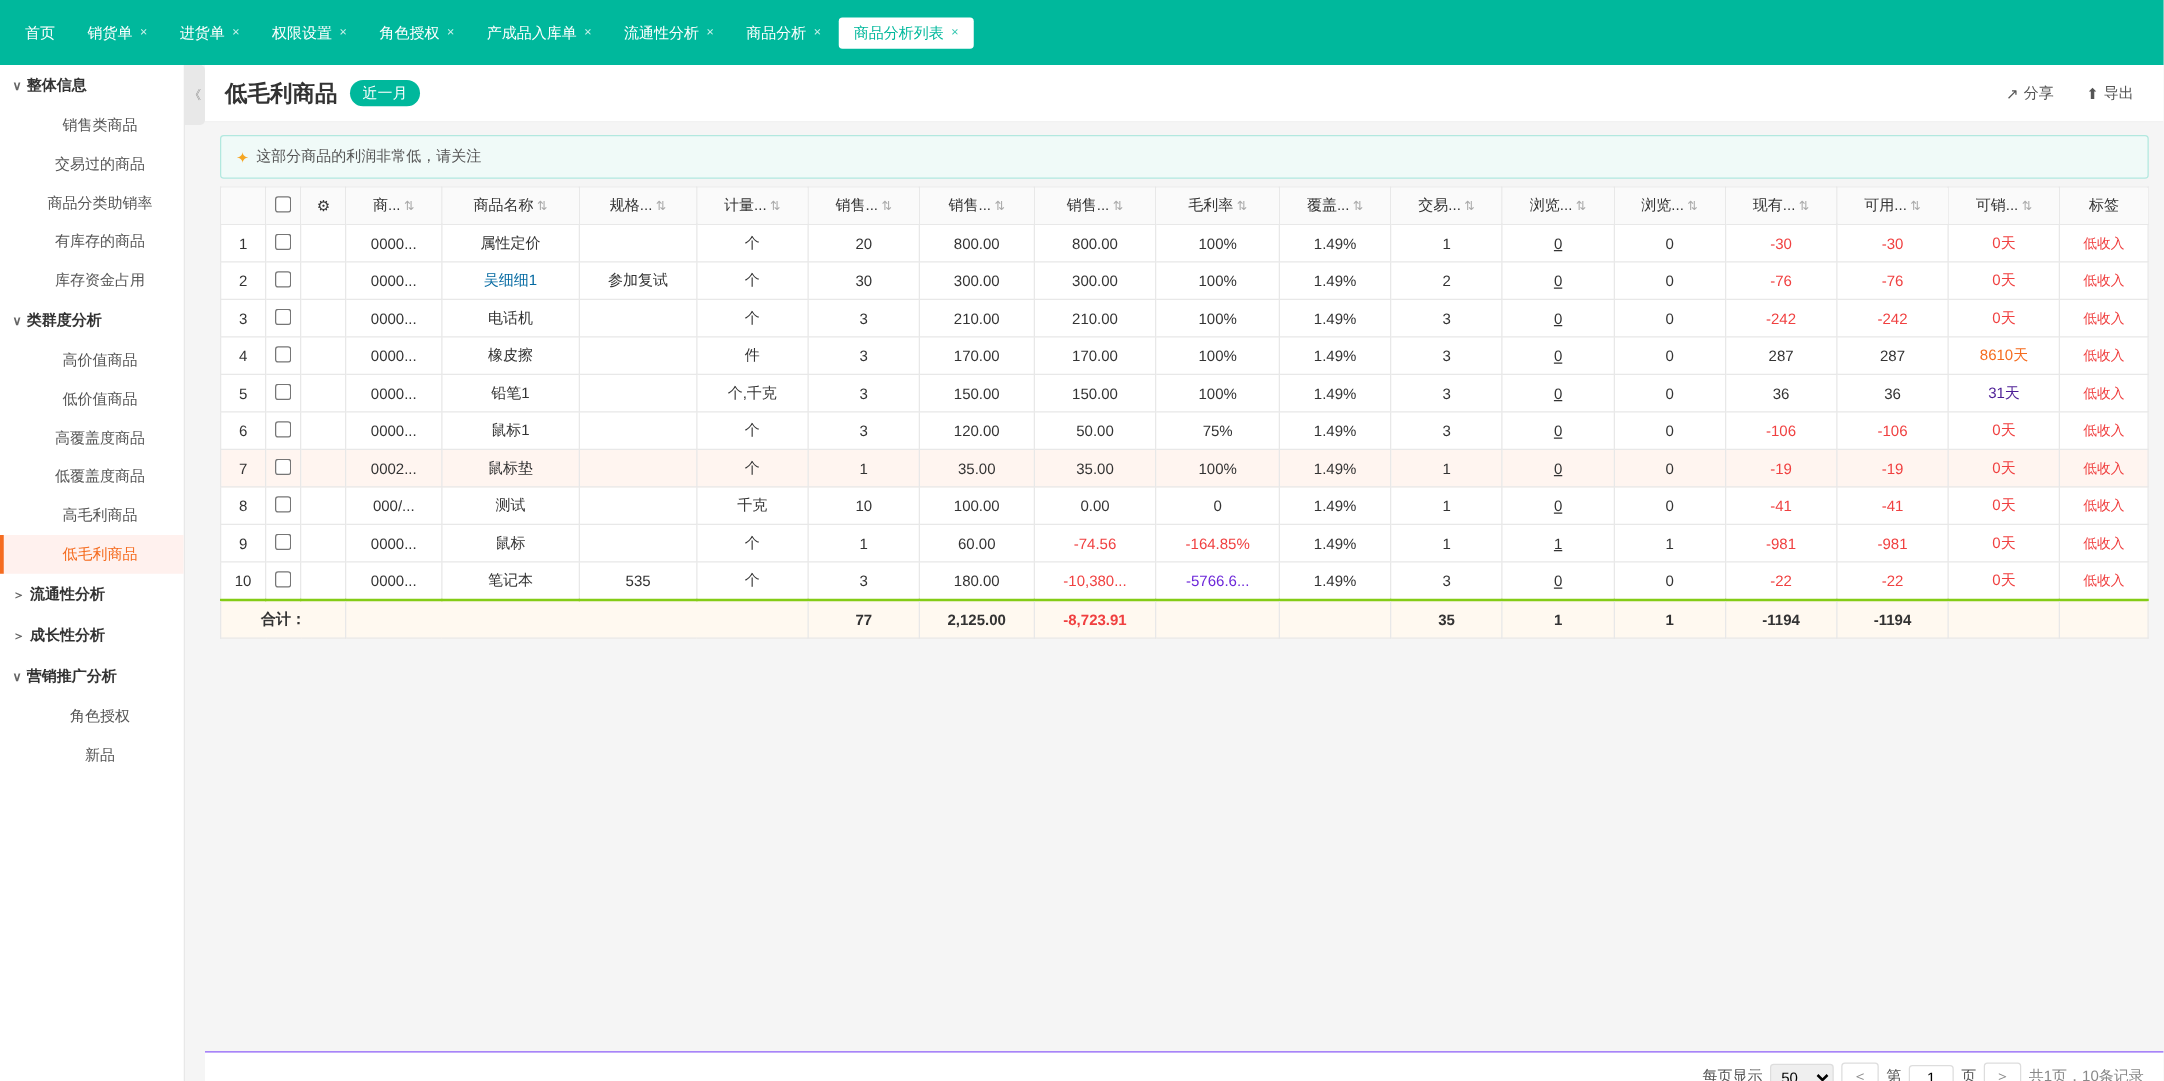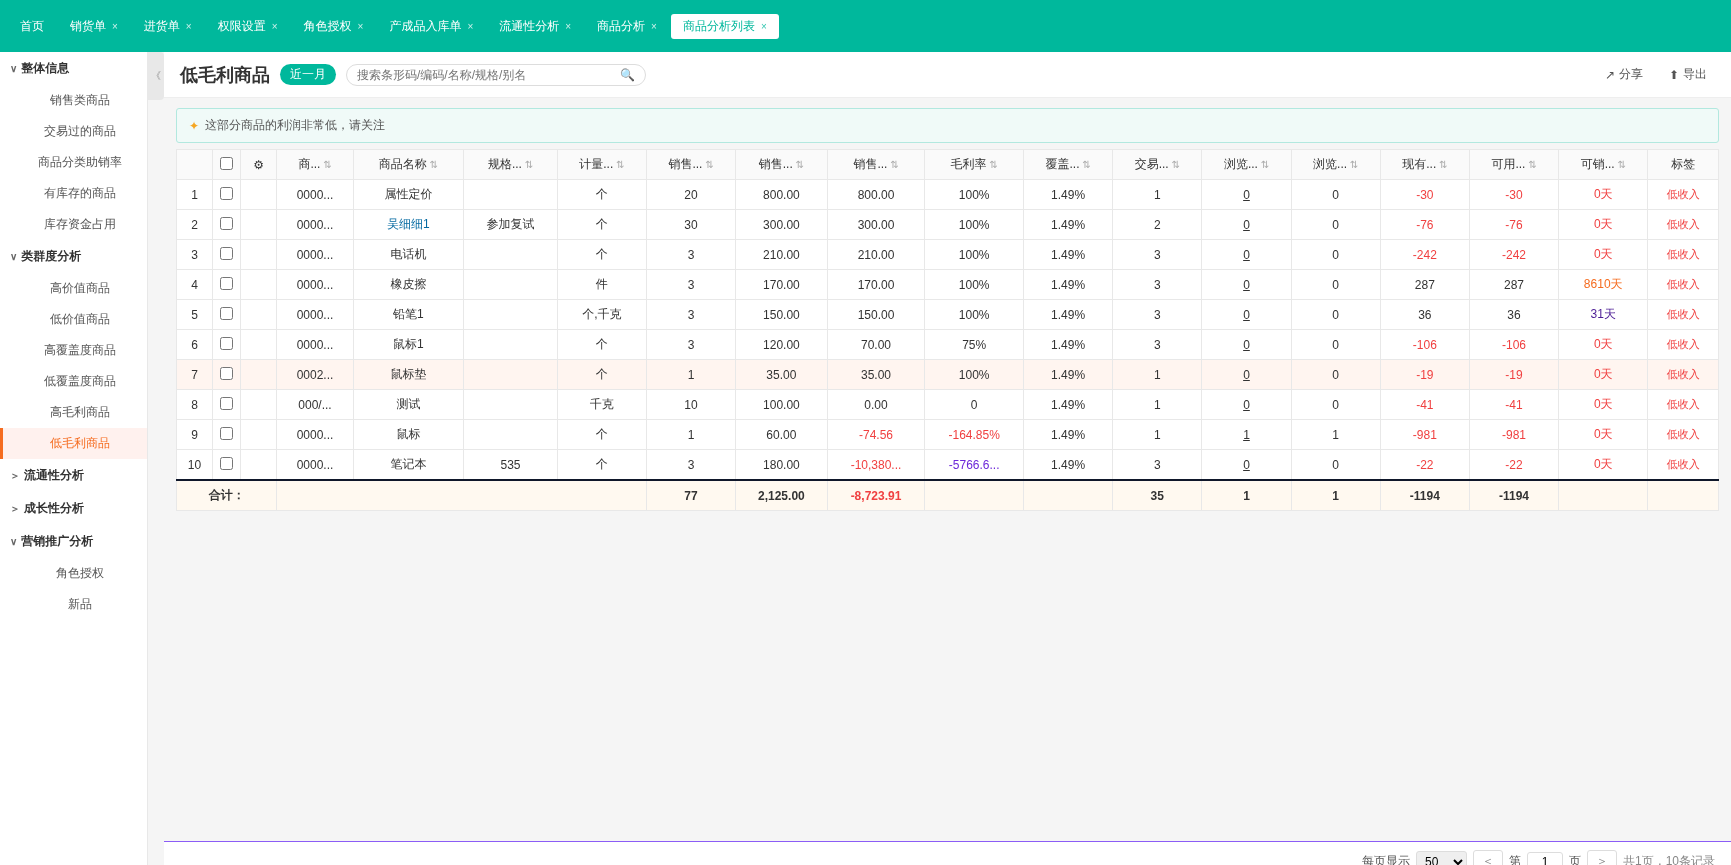--- a/index.html
+++ b/index.html
@@ -176,21 +176,21 @@
       color: #333;
       white-space: nowrap;
     }
     tr.highlighted td { background: #fff5f0; }
     .col-num { width: 36px; }
     .col-check { width: 28px; }
 
     
     .total-row {
       background: #fff9f0;
-      border-top: 2px solid #0f172a;
+      border-top: 2px solid #84cc16;
     }
     .total-row td {
       background: #fff9f0;
       font-weight: bold;
     }
 
     
     .bottom-bar {
       background: #fff;
       border-top: 1px solid #8b5cf6;
@@ -331,24 +331,20 @@
       <div class="sidebar-item"><span>新品</span></div>
     </div>
     <div class="collapse-sidebar-btn">《</div>
   </div>
 
   <div class="content-area">
 
     <div class="page-header">
       <span class="page-title">低毛利商品</span>
       <span class="filter-tag">近一月</span>
-      <div class="search-box">
-        <input type="text" placeholder="搜索条形码/编码/名称/规格/别名" style="">
-        <span style="color:#aaa; cursor:pointer;">🔍</span>
-      </div>
       <div class="header-actions">
         <div class="action-btn">
           <span>↗</span>
           <span>分享</span>
         </div>
         <div class="action-btn">
           <span>⬆</span>
           <span>导出</span>
         </div>
       </div>
@@ -497,21 +493,21 @@
             <tr>
     <td>6</td>
     <td><input type="checkbox" style=""></td>
     <td></td>
     <td>0000...</td>
     <td style="color:#333; cursor:pointer;">鼠标1</td>
     <td></td>
     <td>个</td>
     <td>3</td>
     <td>120.00</td>
-    <td style="color:#333">70.00</td>
+    <td style="color:#333">50.00</td>
     <td style="color:#333">75%</td>
     <td>1.49%</td>
     <td>3</td>
     <td style="text-decoration:underline; cursor:pointer;">0</td>
     <td>0</td>
     <td style="color:#f04040">-106</td>
     <td style="color:#f04040">-106</td>
     <td style="color:#f04040">0天</td>
     <td style="color:#f04040; font-size:11px;">低收入</td>
   </tr>

